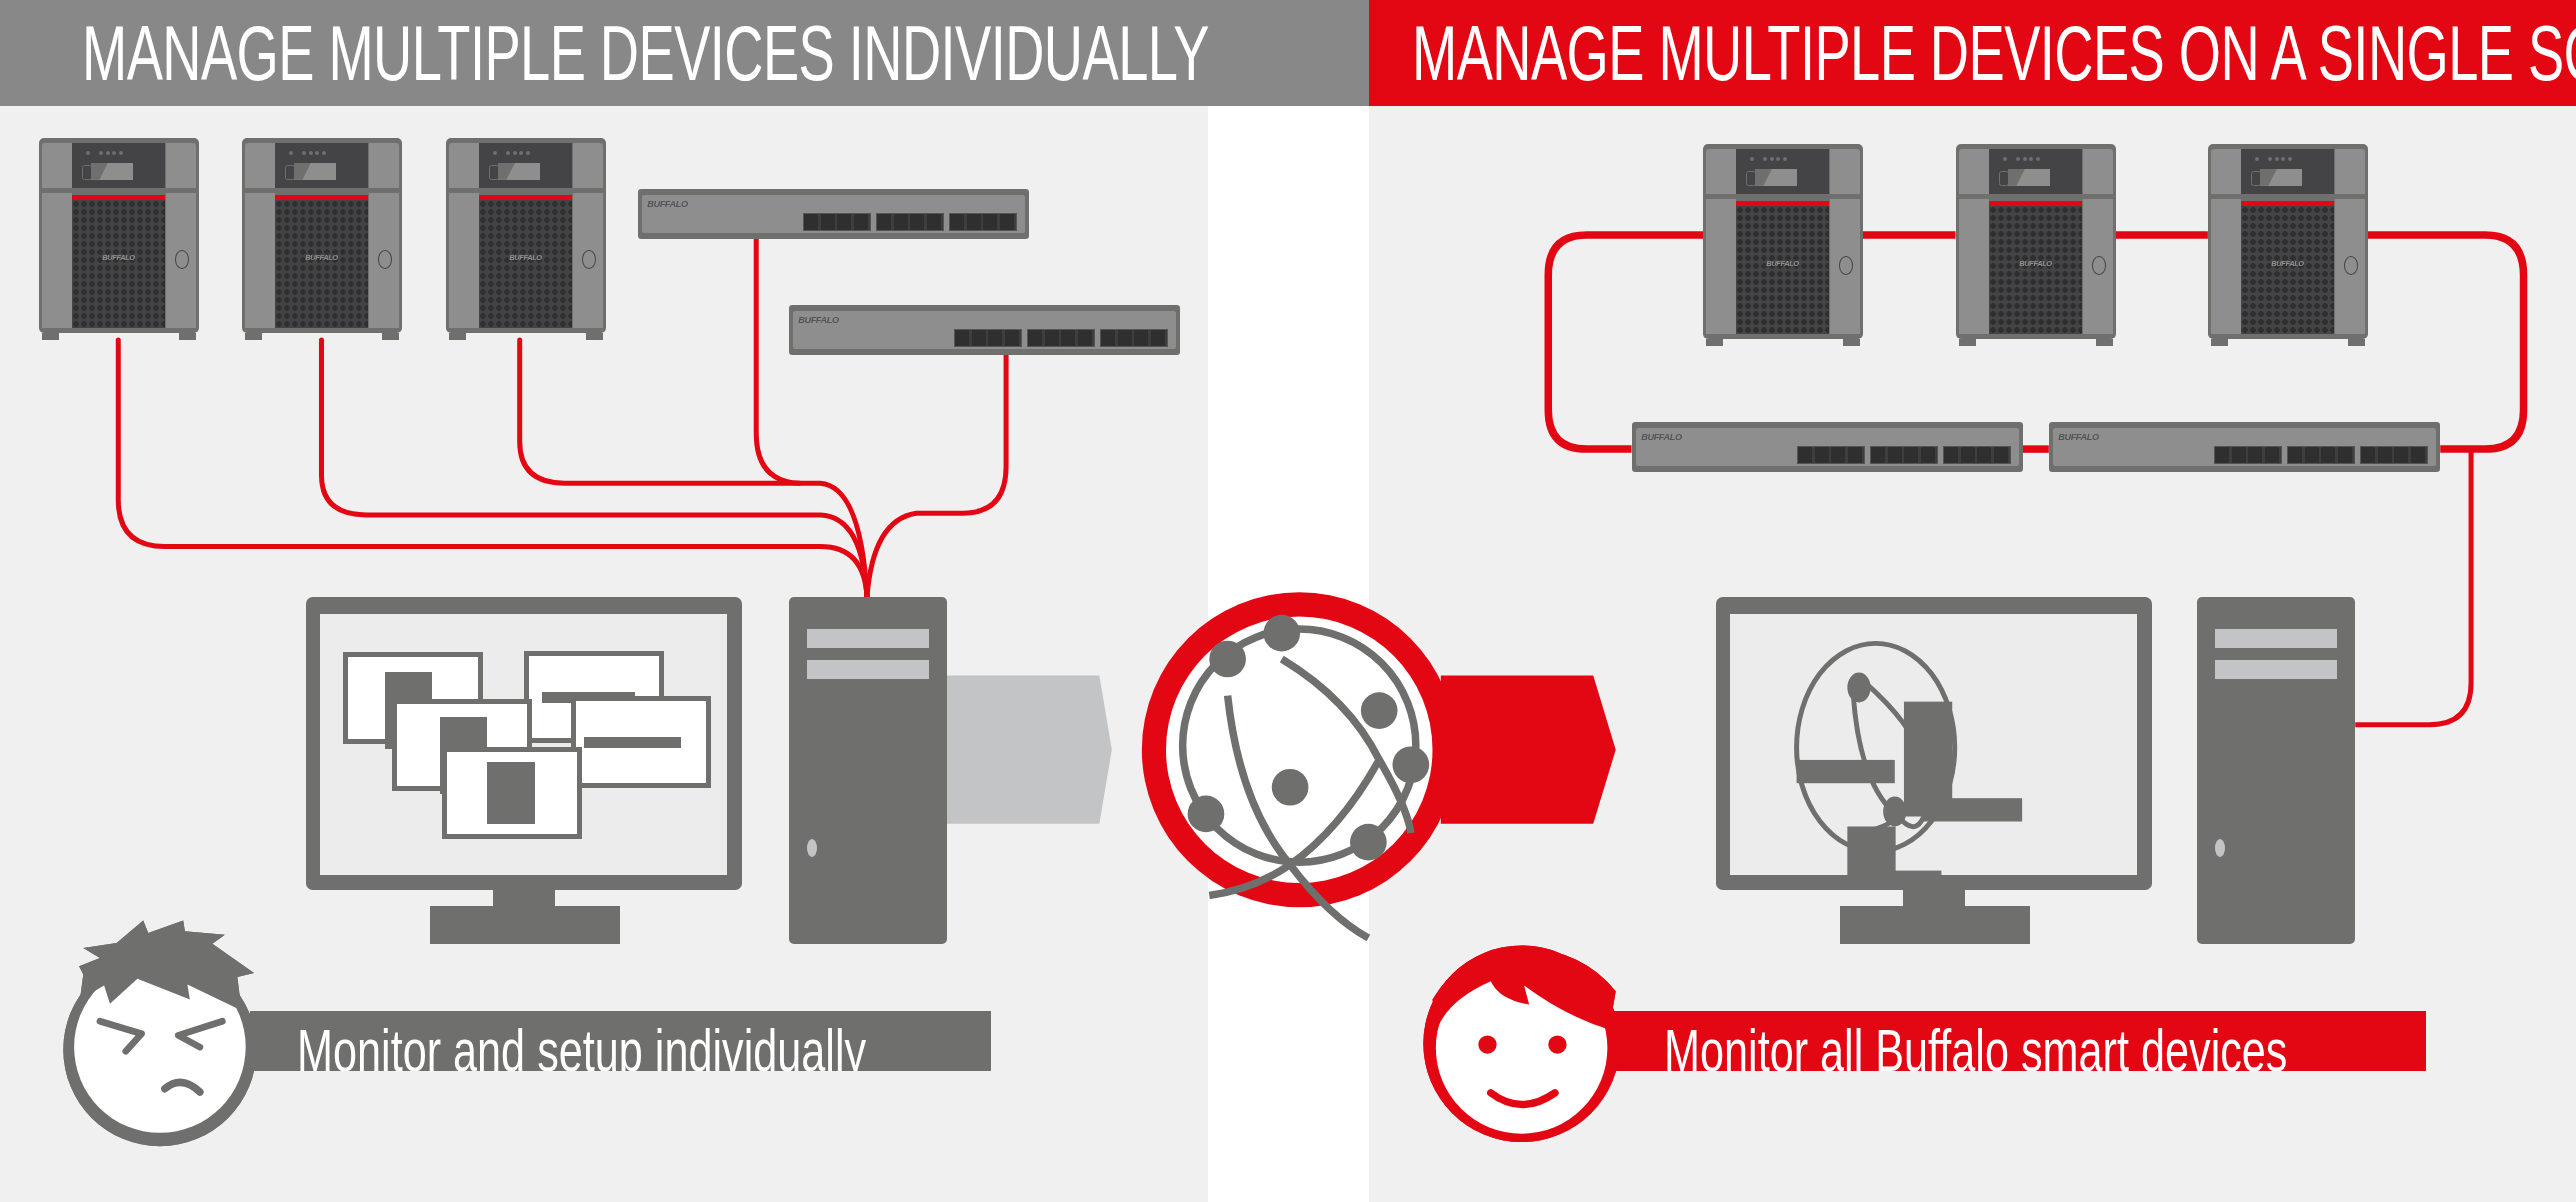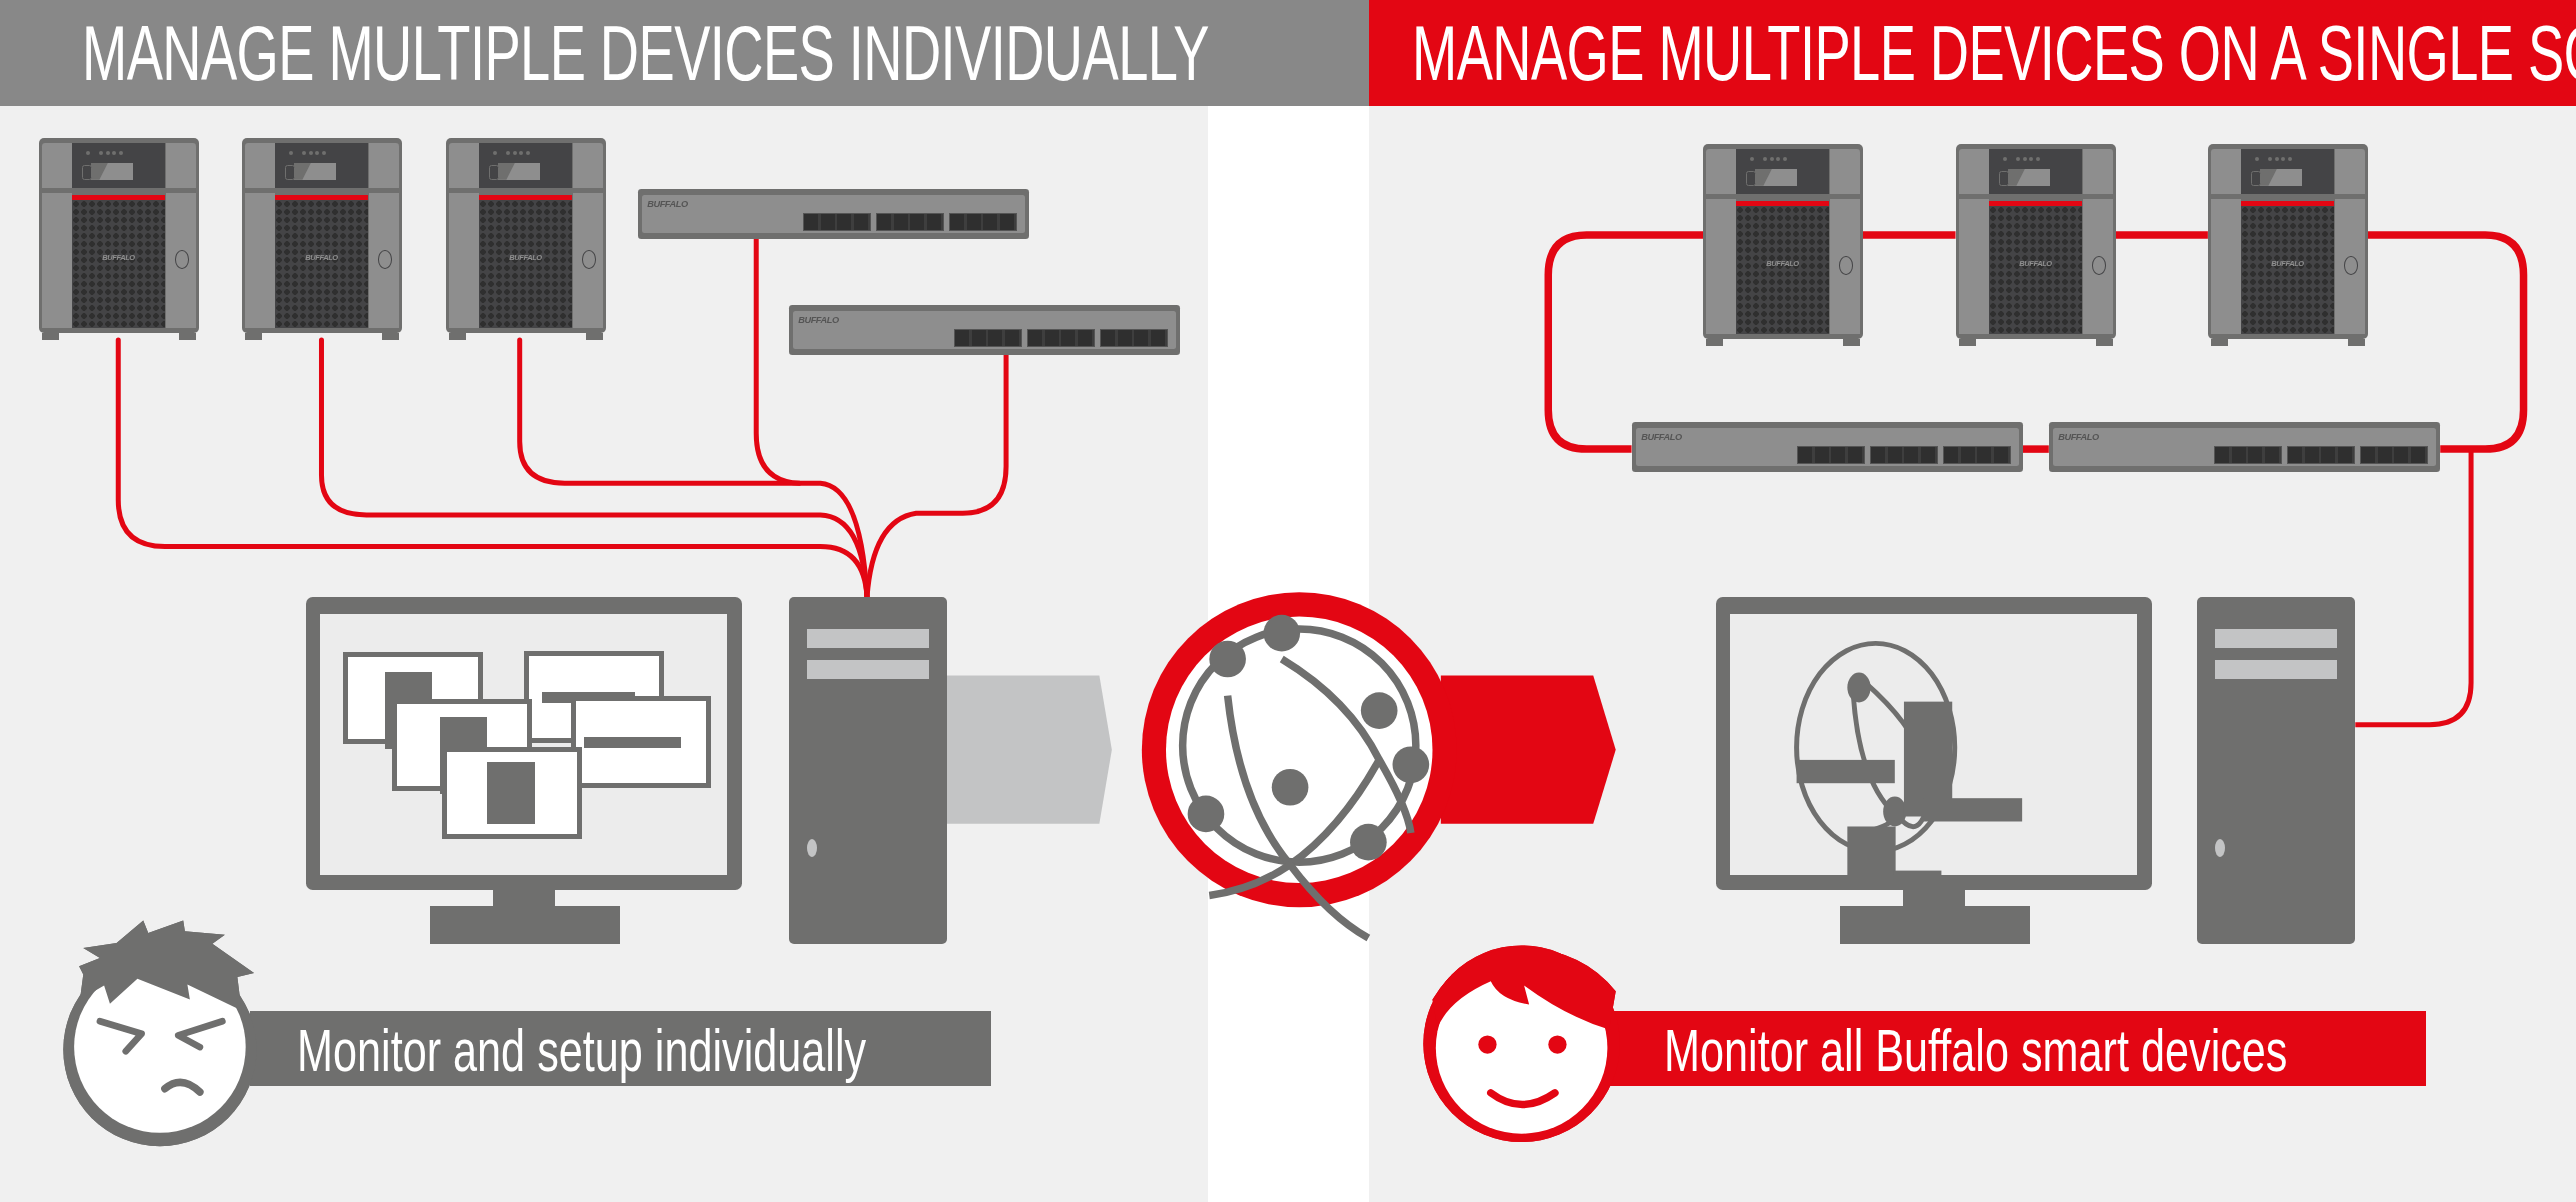--- a/index.html
+++ b/index.html
@@ -51,21 +51,21 @@
   .monitor { position:absolute; width:436px; height:293px; background:#6f6f6e; border-radius:6.7px; }
   .monitor .screen { position:absolute; left:14px; top:16.7px; width:407px; height:261px; background:#ececec; }
   .stand-neck { position:absolute; width:62px; height:16.7px; background:#6f6f6e; }
   .stand-base { position:absolute; width:190px; height:38px; background:#6f6f6e; }
   .tower { position:absolute; width:158px; height:347px; background:#6f6f6e; border-radius:5px; }
   .tower .bay { position:absolute; left:17.5px; width:122px; height:19px; background:#c3c4c5; }
   .tower .pbtn { position:absolute; left:18.3px; top:242px; width:10px; height:18.3px; border-radius:50%; background:#c3c4c5; }
 
   .win { position:absolute; background:#ffffff; border:5.8px solid #6f6f6e; box-sizing:border-box; }
 
-  .label-bar { position:absolute; height:75px; overflow:hidden; }
+  .label-bar { position:absolute; height:60px; overflow:hidden; }
   .label-left { left:250px; width:741px; top:1011px; background:#6f6f6e; }
   .label-right { left:1607px; width:819px; top:1011px; background:#e30613; }
   .label-text { position:absolute; top:5.8px; white-space:nowrap; color:#ffffff; font-size:60px; line-height:67px;
        transform-origin:0 0; transform:scaleX(0.72); }
   .label-left .label-text { left:47px; }
   .label-right .label-text { left:57px; }
 
   svg.layer { position:absolute; left:0; top:0; }
 </style>
 </head>

